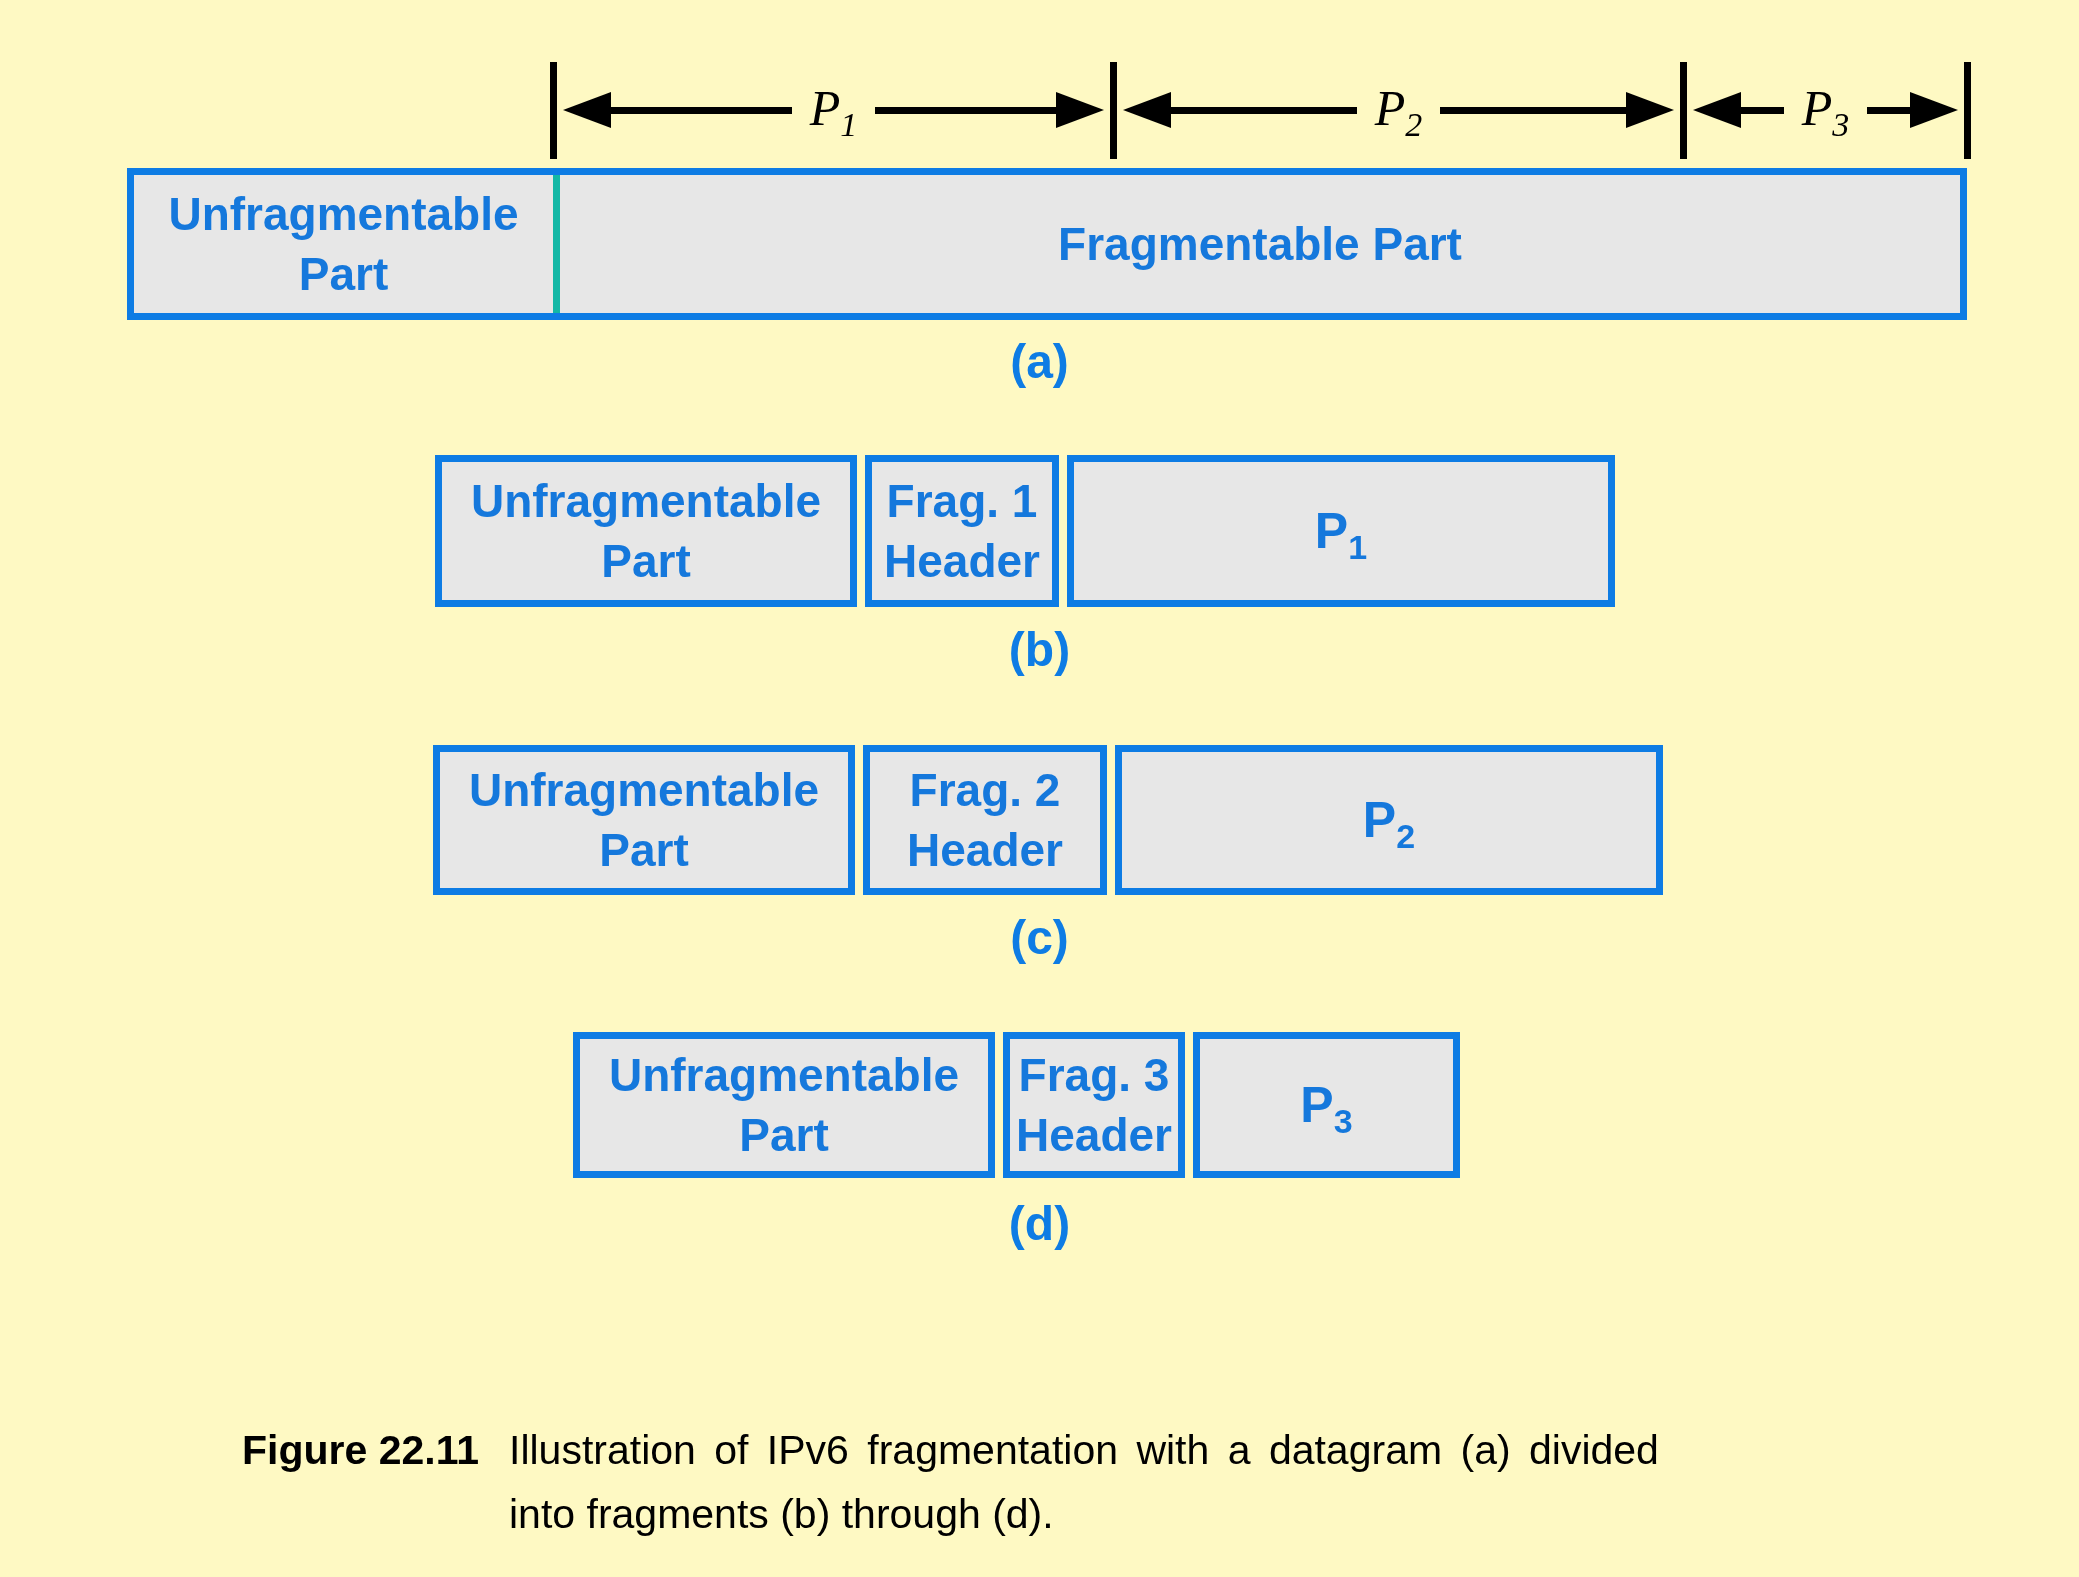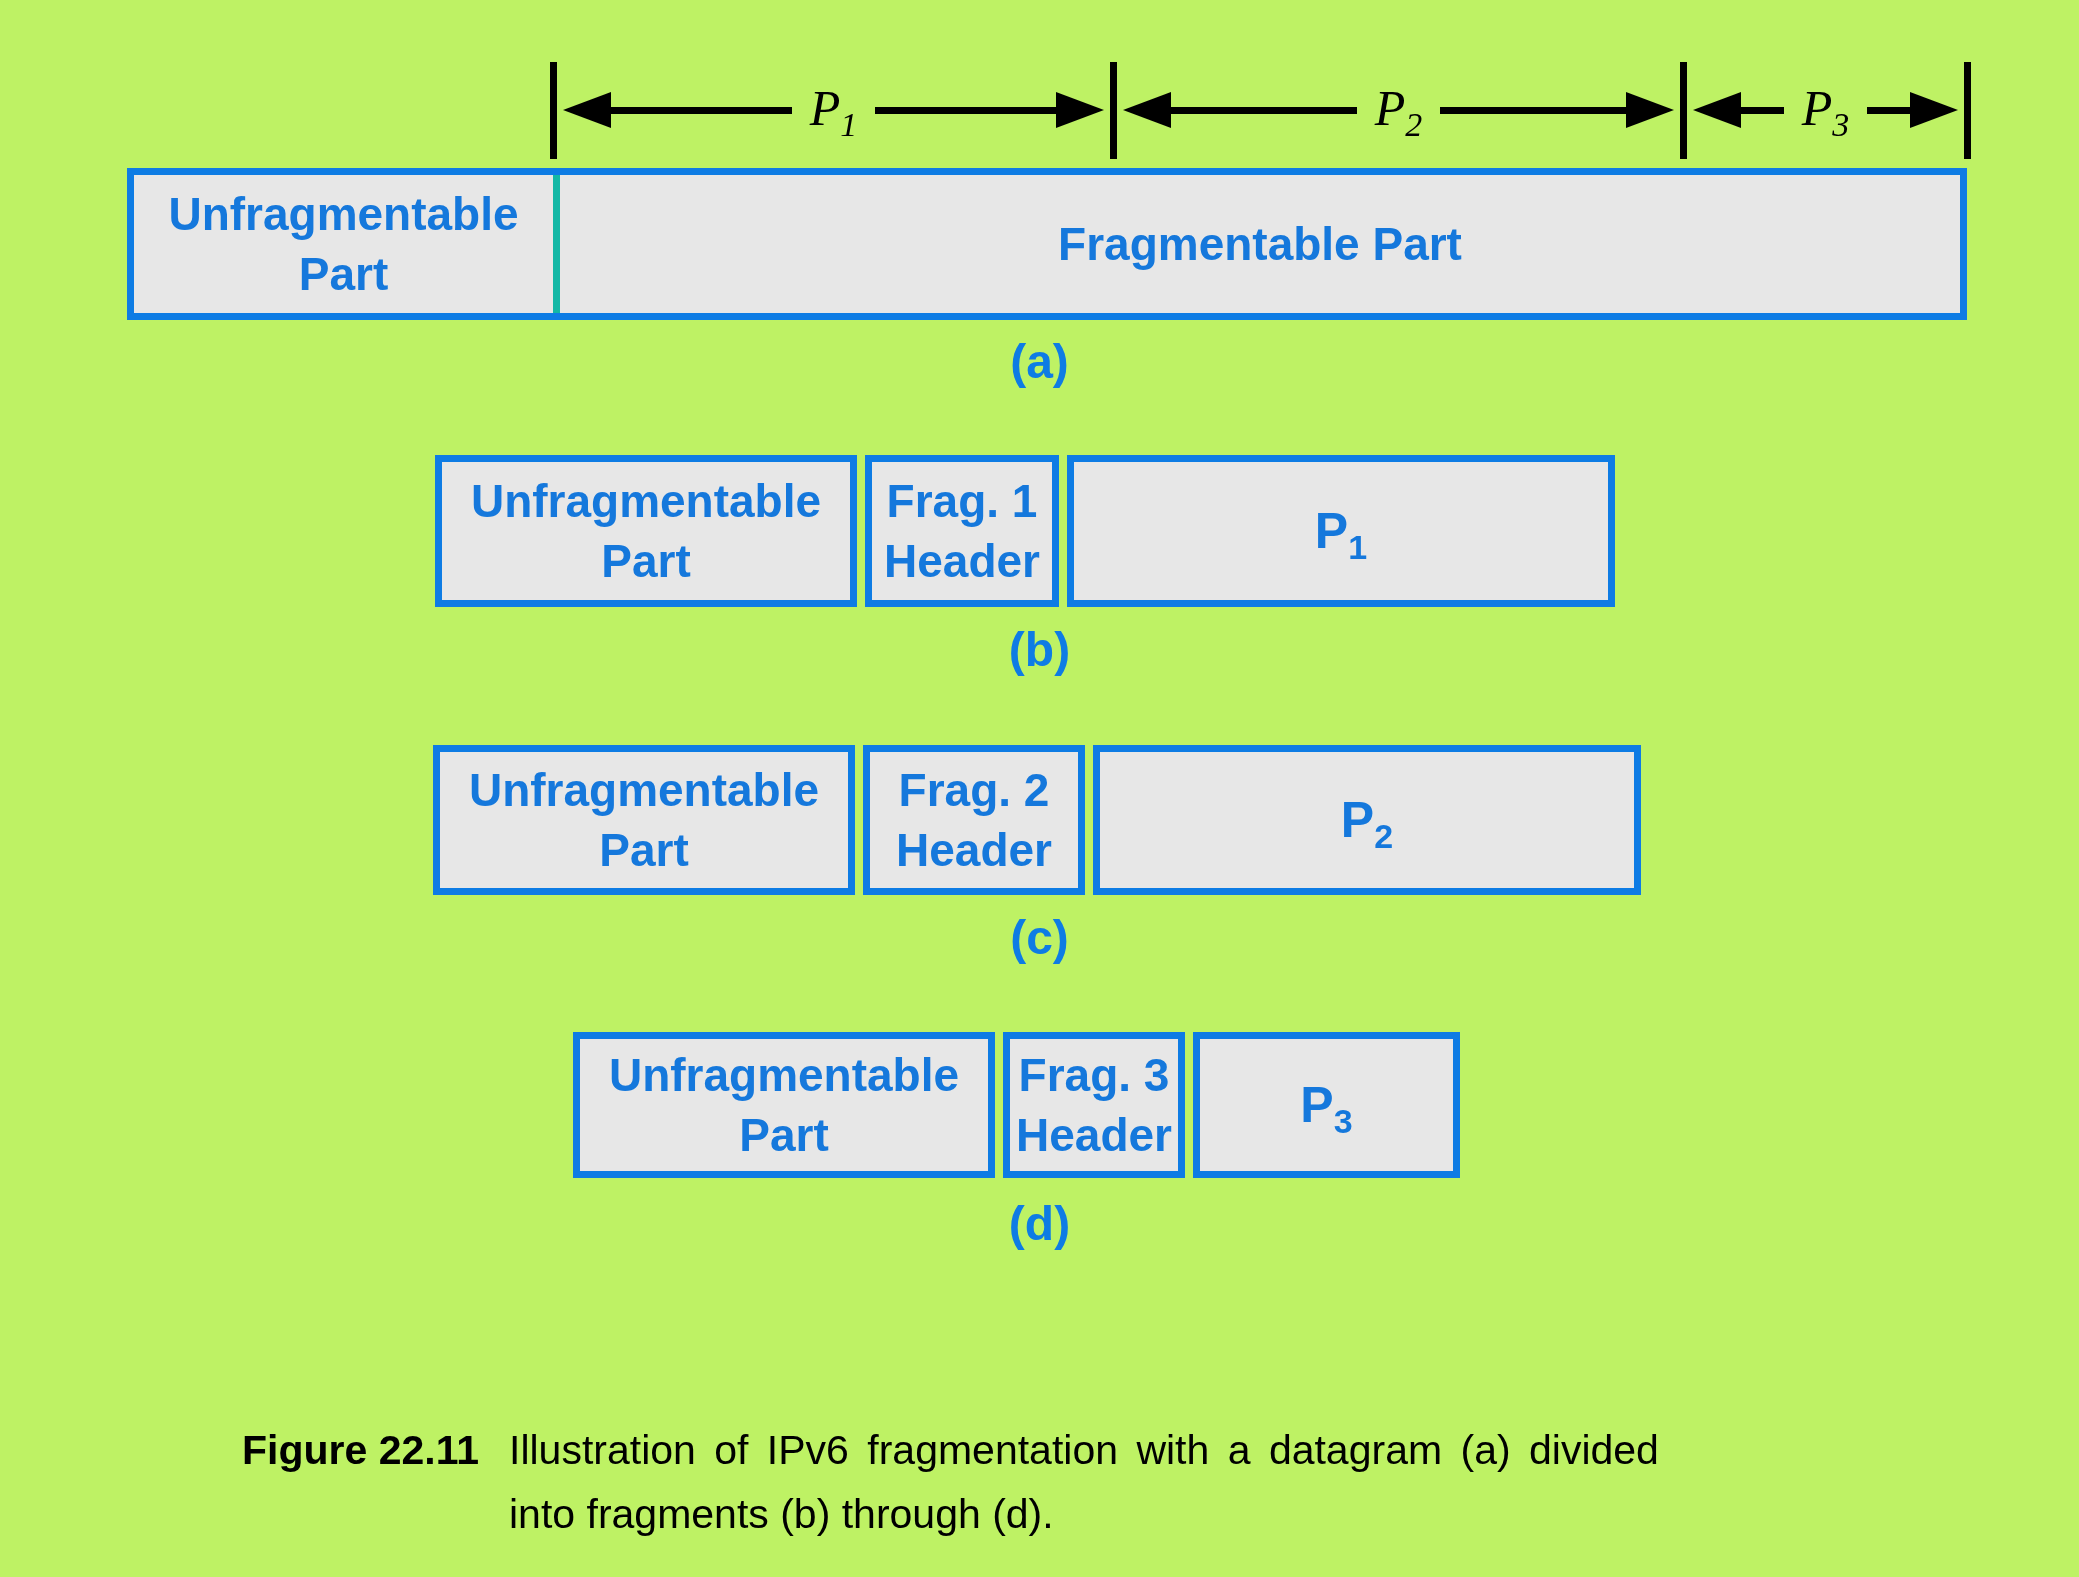--- a/index.html
+++ b/index.html
@@ -1,20 +1,20 @@
 <!DOCTYPE html>
 <html><head>
 <meta charset="utf-8">
 <style>
   html, body { margin: 0; padding: 0; background: #ffffff; }
   #page {
     position: relative;
     width: 2079px;
     height: 1577px;
-    background: #bef264;
+    background: #fef9c3;
     font-family: "Liberation Sans", sans-serif;
     overflow: hidden;
   }
 
   
   .tick {
     position: absolute;
     top: 62px;
     width: 7px;
     height: 97px;
@@ -169,21 +169,21 @@
       <div class="payload"><span>P</span><sub>1</sub></div>
     </div>
   </div>
   <div class="sublabel" style="top:622px">(b)</div>
 
   <div class="frag-row" style="left:433px; top:745px; height:150px">
     <div class="cellbox" style="width:422px">
       <div>Unfragmentable</div>
       <div>Part</div>
     </div>
-    <div class="cellbox" style="width:222px">
+    <div class="cellbox" style="width:244px">
       <div>Frag. 2</div>
       <div>Header</div>
     </div>
     <div class="cellbox" style="width:548px">
       <div class="payload"><span>P</span><sub>2</sub></div>
     </div>
   </div>
   <div class="sublabel" style="top:910px">(c)</div>
 
   <div class="frag-row" style="left:573px; top:1032px; height:146px">

